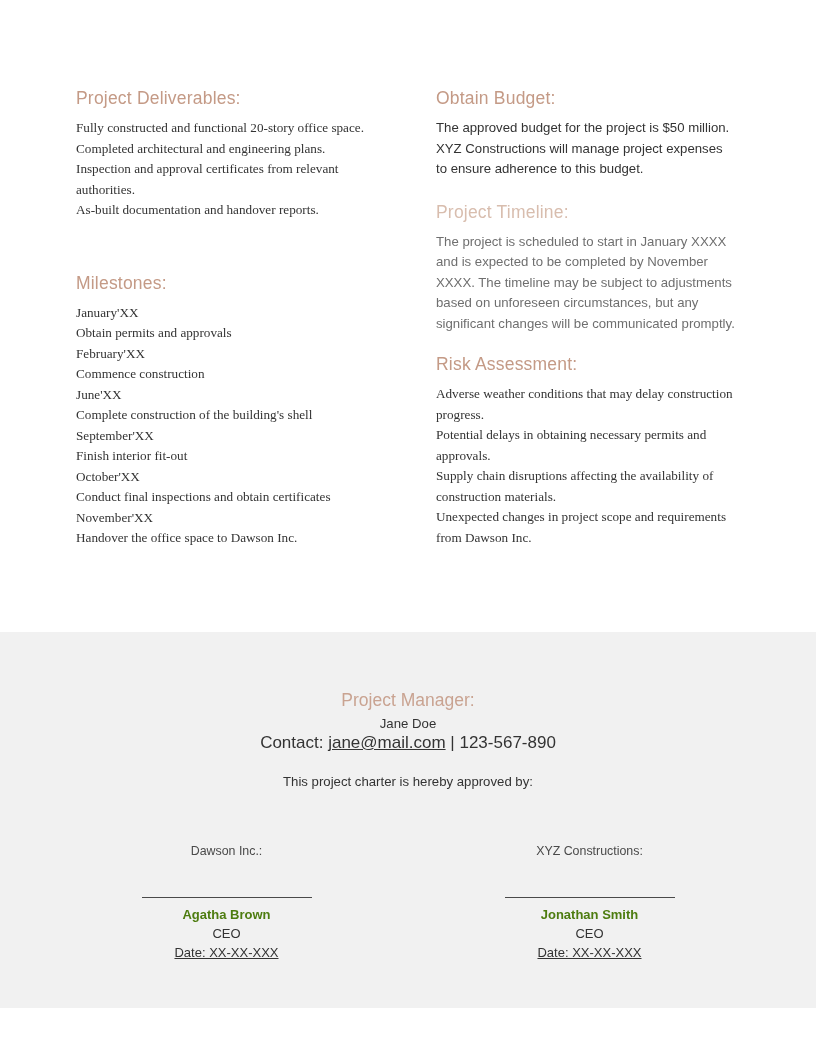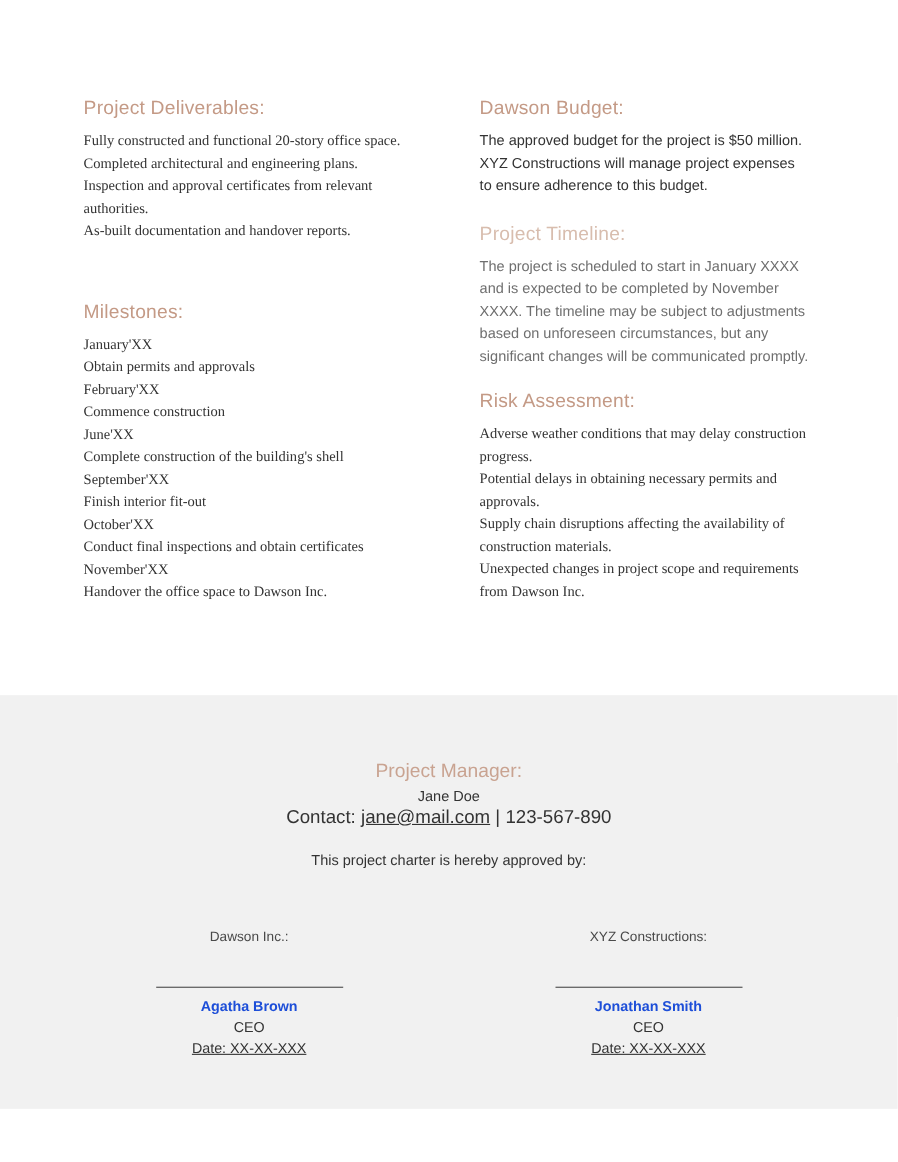--- a/index.html
+++ b/index.html
@@ -130,21 +130,21 @@
   .sign-space { height: 37px; }
   .sign-rule {
     width: 170px;
     height: 1px;
     background: #4a4a4a;
     margin: 0 auto 7px auto;
   }
   .sign-name {
     font-size: 13px;
     font-weight: bold;
-    color: #1d4ed8;
+    color: #4d7c0f;
     line-height: 19px;
   }
   .sign-role {
     font-size: 13px;
     color: #333333;
     line-height: 19px;
   }
   .sign-date {
     font-size: 13px;
     color: #333333;
@@ -190,21 +190,21 @@
             <li>November'XX</li>
             <li>Handover the office space to Dawson Inc.</li>
           </ul>
         </div>
 
       </div>
 
       <div class="col-right">
 
         <div class="section">
-          <h2 class="sec-title">Dawson Budget:</h2>
+          <h2 class="sec-title">Obtain Budget:</h2>
           <p class="sec-body">The approved budget for the project is $50 million. XYZ Constructions will manage project expenses to ensure adherence to this budget.</p>
         </div>
 
         <div class="gap-md"></div>
 
         <div class="section">
           <h2 class="sec-title faded">Project Timeline:</h2>
           <p class="sec-body faded">The project is scheduled to start in January XXXX and is expected to be completed by November XXXX. The timeline may be subject to adjustments based on unforeseen circumstances, but any significant changes will be communicated promptly.</p>
         </div>
 

